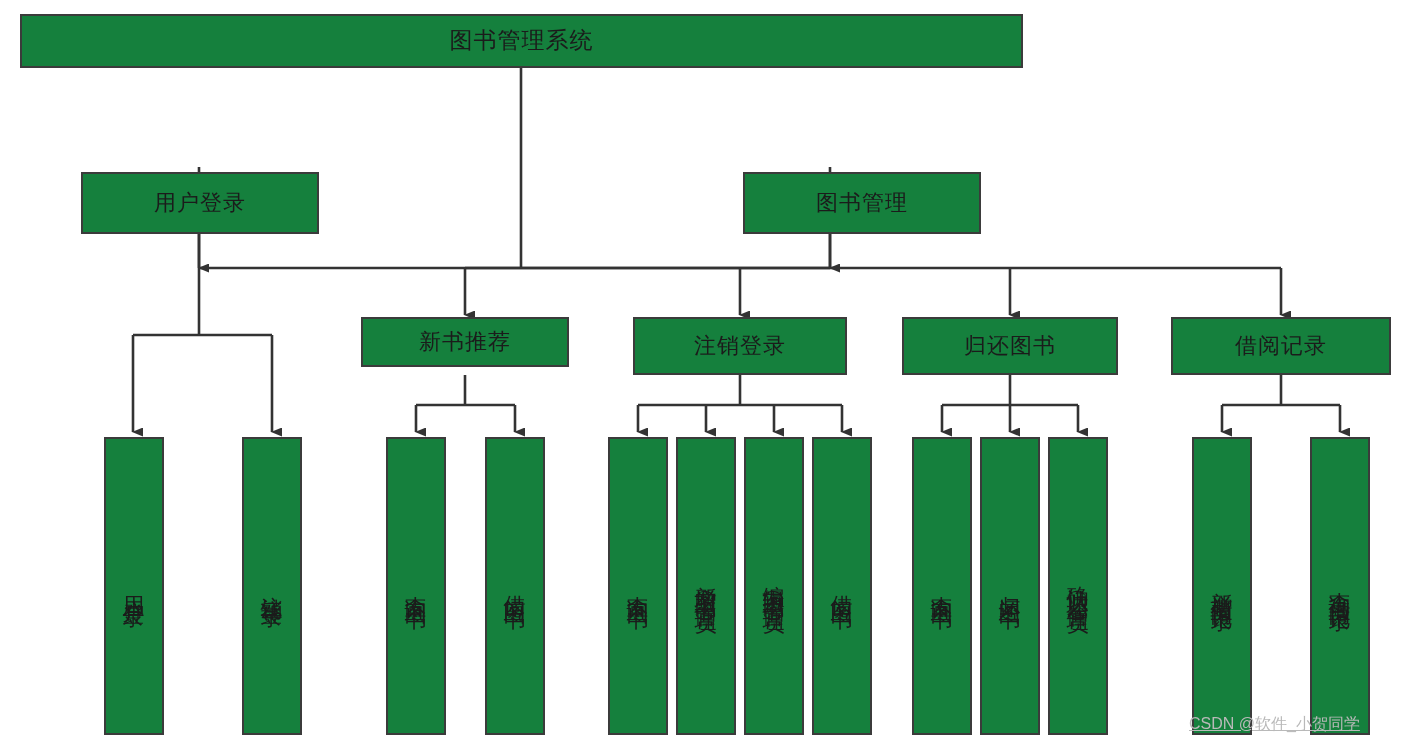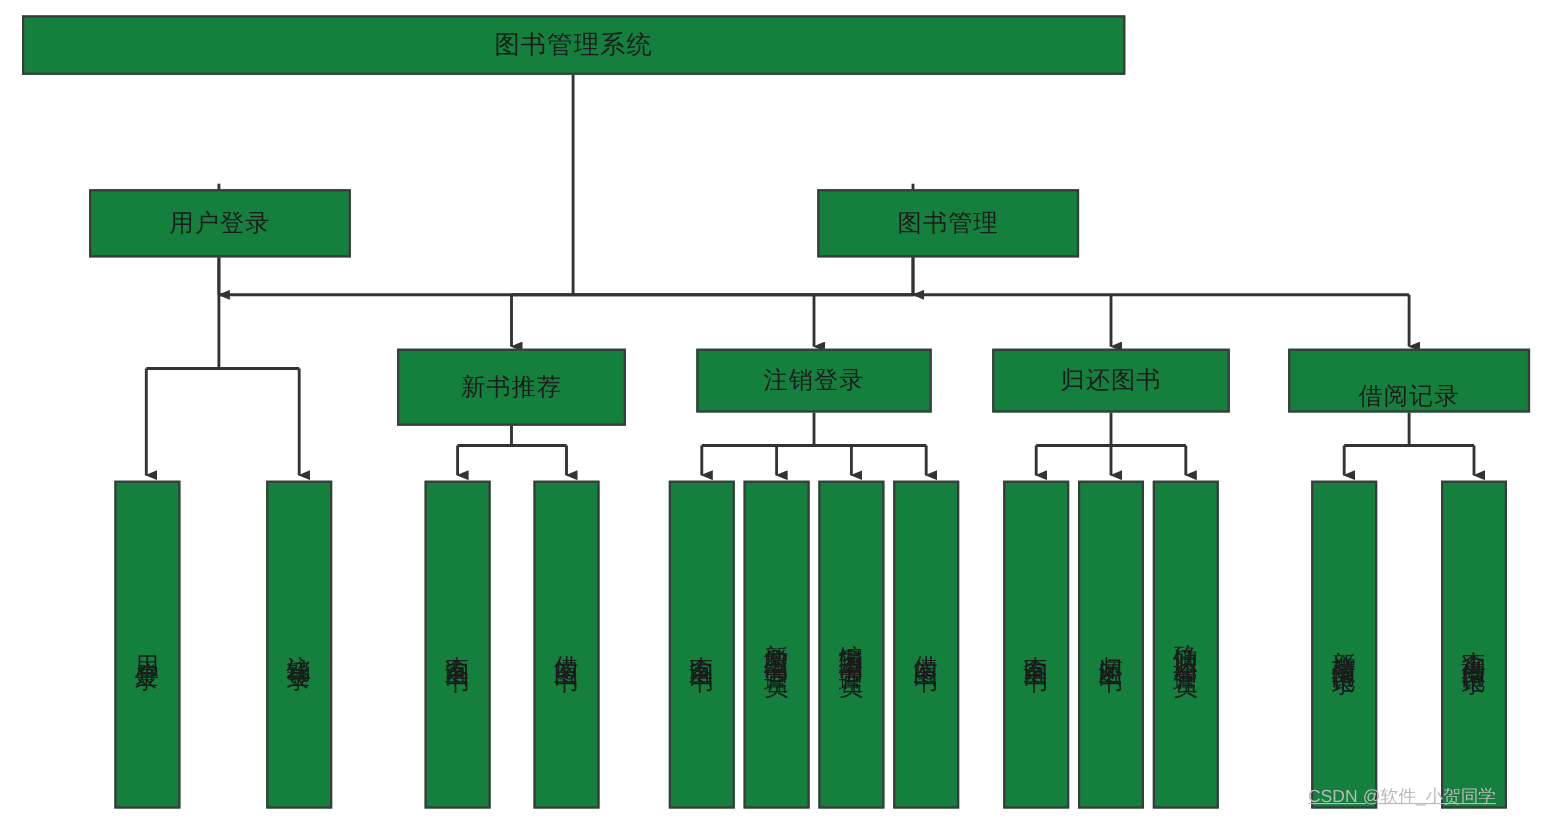--- a/index.html
+++ b/index.html
@@ -136,30 +136,30 @@
     <span class="lbl">图书管理系统</span>
   </div>
 
   <div class="node horiz" style="left:81px; top:172px; width:238px; height:62px;">
     <span class="lbl">用户登录</span>
   </div>
   <div class="node horiz" style="left:711px; top:172px; width:238px; height:62px;margin-left:32px;">
     <span class="lbl">图书管理</span>
   </div>
 
-  <div class="node horiz" style="left:361px; top:317px; width:208px; height:70px;">
+  <div class="node horiz" style="left:361px; top:317px; width:208px; height:50px;">
     <span class="lbl">新书推荐</span>
   </div>
   <div class="node horiz" style="left:633px; top:317px; width:214px; height:58px;">
     <span class="lbl">注销登录</span>
   </div>
   <div class="node horiz" style="left:902px; top:317px; width:216px; height:58px;">
     <span class="lbl">归还图书</span>
   </div>
-  <div class="node horiz" style="left:1171px; top:317px; width:220px; height:58px;align-items:flex-end;">
+  <div class="node horiz" style="left:1171px; top:317px; width:220px; height:58px;">
     <span class="lbl">借阅记录</span>
   </div>
 
   <div class="node vert" style="left:104px; top:437px; width:60px; height:298px;">
     <span class="lbl">用户登录</span>
   </div>
   <div class="node vert" style="left:242px; top:437px; width:60px; height:298px;">
     <span class="lbl">注销登录</span>
   </div>
 

